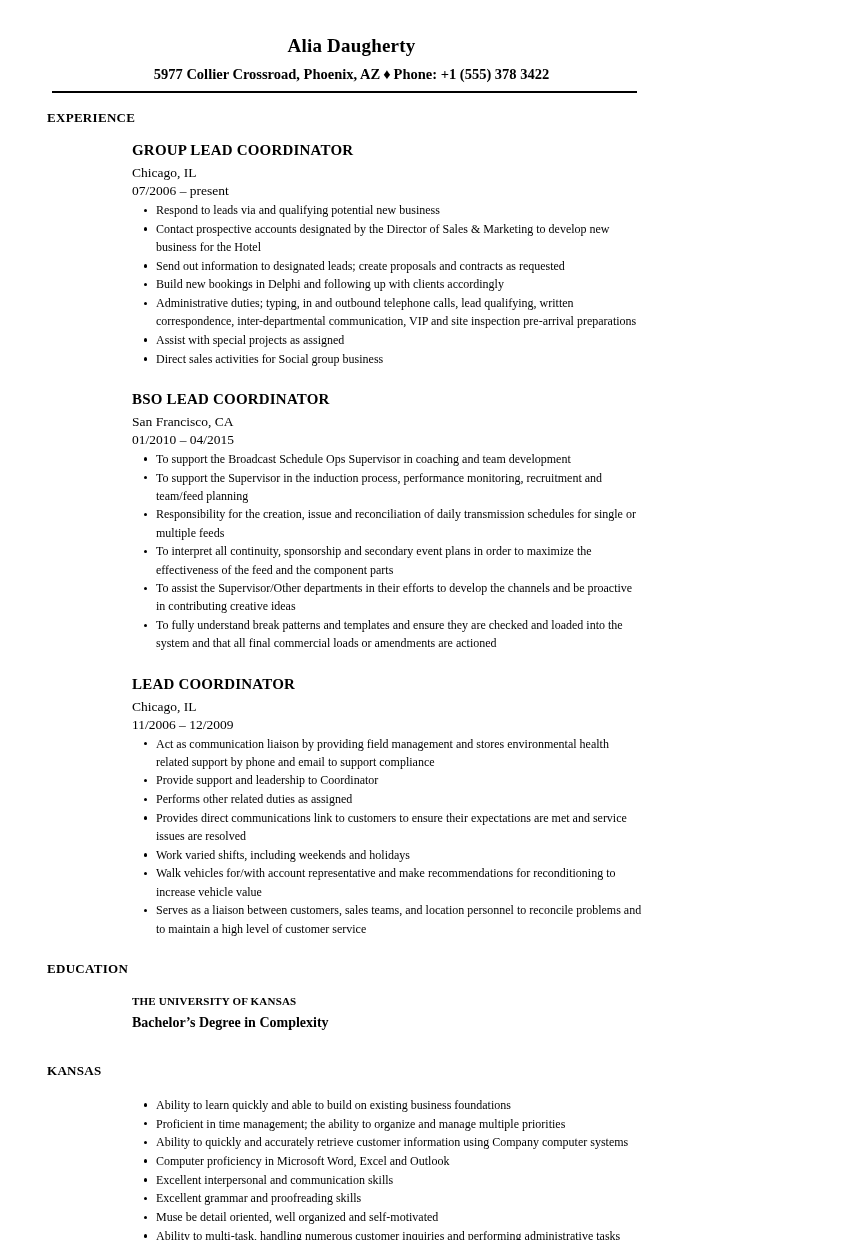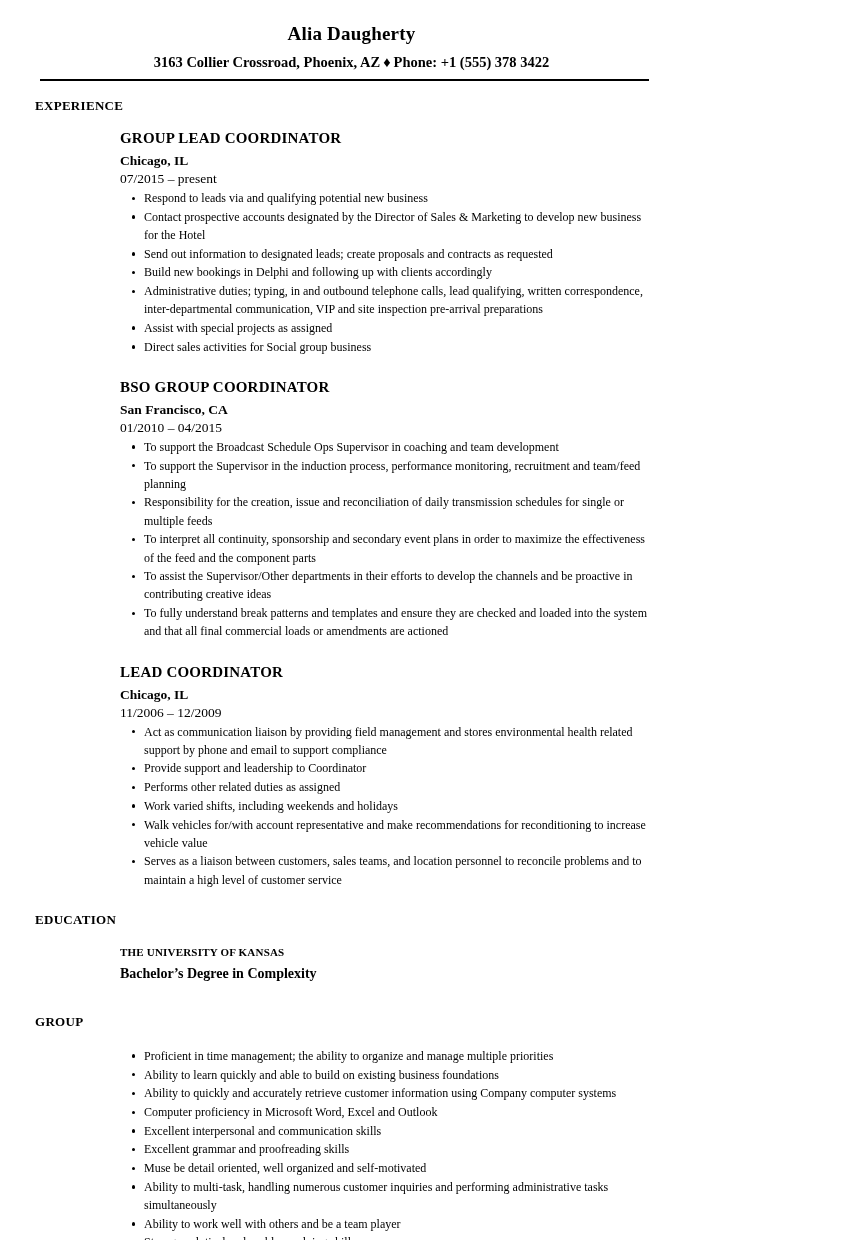--- a/index.html
+++ b/index.html
@@ -12,21 +12,21 @@
     height: 1240px;
     font-family: "Liberation Serif", "DejaVu Serif", serif;
     color: #000000;
     -webkit-font-smoothing: antialiased;
   }
   .page {
     position: relative;
     width: 703px;
     height: 1240px;
     box-sizing: border-box;
-    padding: 0;
+    padding: 12px;
     overflow: hidden;
   }
 
   
   .header {
     padding-top: 22px;
   }
   .full-name {
     text-align: center;
     font-weight: bold;
@@ -81,21 +81,21 @@
   
   .job + .job { margin-top: 22px; }
 
   .job-title {
     font-weight: bold;
     font-size: 15px;
     line-height: 19px;
     letter-spacing: 0.2px;
   }
   .job-location {
-    font-weight: bold;
+    font-weight: normal;
     font-size: 13.5px;
     line-height: 18px;
     margin-top: 4px;
   }
   .job-dates {
     font-size: 13.5px;
     line-height: 17px;
   }
 
   
@@ -138,89 +138,90 @@
   }
 </style>
 </head>
 <body>
 
 <div class="page">
 
   <div class="header">
     <div class="full-name">Alia Daugherty</div>
     <div class="contact-line">
-      <span>3163 Collier Crossroad, Phoenix, AZ</span><span class="contact-sep">♦</span><span>Phone: +1 (555) 378 3422</span>
+      <span>5977 Collier Crossroad, Phoenix, AZ</span><span class="contact-sep">♦</span><span>Phone: +1 (555) 378 3422</span>
     </div>
     <hr class="header-rule">
   </div>
 
   <div class="section" id="experience-section">
     <div class="section-label">EXPERIENCE</div>
     <div class="section-body">
 
       <div class="job">
         <div class="job-title">GROUP LEAD COORDINATOR</div>
         <div class="job-location">Chicago, IL</div>
-        <div class="job-dates">07/2015 – present</div>
+        <div class="job-dates">07/2006 – present</div>
         <ul class="bullets">
           <li>Respond to leads via and qualifying potential new business</li>
           <li>Contact prospective accounts designated by the Director of Sales &amp; Marketing to develop new business for the Hotel</li>
           <li>Send out information to designated leads; create proposals and contracts as requested</li>
           <li>Build new bookings in Delphi and following up with clients accordingly</li>
           <li>Administrative duties; typing, in and outbound telephone calls, lead qualifying, written correspondence, inter-departmental communication, VIP and site inspection pre-arrival preparations</li>
           <li>Assist with special projects as assigned</li>
           <li>Direct sales activities for Social group business</li>
         </ul>
       </div>
 
       <div class="job">
-        <div class="job-title">BSO GROUP COORDINATOR</div>
+        <div class="job-title">BSO LEAD COORDINATOR</div>
         <div class="job-location">San Francisco, CA</div>
         <div class="job-dates">01/2010 – 04/2015</div>
         <ul class="bullets">
           <li>To support the Broadcast Schedule Ops Supervisor in coaching and team development</li>
           <li>To support the Supervisor in the induction process, performance monitoring, recruitment and team/feed planning</li>
           <li>Responsibility for the creation, issue and reconciliation of daily transmission schedules for single or multiple feeds</li>
           <li>To interpret all continuity, sponsorship and secondary event plans in order to maximize the effectiveness of the feed and the component parts</li>
           <li>To assist the Supervisor/Other departments in their efforts to develop the channels and be proactive in contributing creative ideas</li>
           <li>To fully understand break patterns and templates and ensure they are checked and loaded into the system and that all final commercial loads or amendments are actioned</li>
         </ul>
       </div>
 
       <div class="job">
         <div class="job-title">LEAD COORDINATOR</div>
         <div class="job-location">Chicago, IL</div>
         <div class="job-dates">11/2006 – 12/2009</div>
         <ul class="bullets">
           <li>Act as communication liaison by providing field management and stores environmental health related support by phone and email to support compliance</li>
           <li>Provide support and leadership to Coordinator</li>
           <li>Performs other related duties as assigned</li>
+          <li>Provides direct communications link to customers to ensure their expectations are met and service issues are resolved</li>
           <li>Work varied shifts, including weekends and holidays</li>
           <li>Walk vehicles for/with account representative and make recommendations for reconditioning to increase vehicle value</li>
           <li>Serves as a liaison between customers, sales teams, and location personnel to reconcile problems and to maintain a high level of customer service</li>
         </ul>
       </div>
 
     </div>
   </div>
 
   <div class="section" id="education-section">
     <div class="section-label">EDUCATION</div>
     <div class="section-body">
       <div class="edu-school">THE UNIVERSITY OF KANSAS</div>
       <div class="edu-degree">Bachelor’s Degree in Complexity</div>
     </div>
   </div>
 
   <div class="section" id="skills-section">
-    <div class="section-label">GROUP</div>
+    <div class="section-label">KANSAS</div>
     <div class="section-body">
       <ul class="bullets">
+        <li>Ability to learn quickly and able to build on existing business foundations</li>
         <li>Proficient in time management; the ability to organize and manage multiple priorities</li>
-        <li>Ability to learn quickly and able to build on existing business foundations</li>
         <li>Ability to quickly and accurately retrieve customer information using Company computer systems</li>
         <li>Computer proficiency in Microsoft Word, Excel and Outlook</li>
         <li>Excellent interpersonal and communication skills</li>
         <li>Excellent grammar and proofreading skills</li>
         <li>Muse be detail oriented, well organized and self-motivated</li>
         <li>Ability to multi-task, handling numerous customer inquiries and performing administrative tasks simultaneously</li>
         <li>Ability to work well with others and be a team player</li>
         <li>Strong analytical and problem solving skills</li>
       </ul>
     </div>

